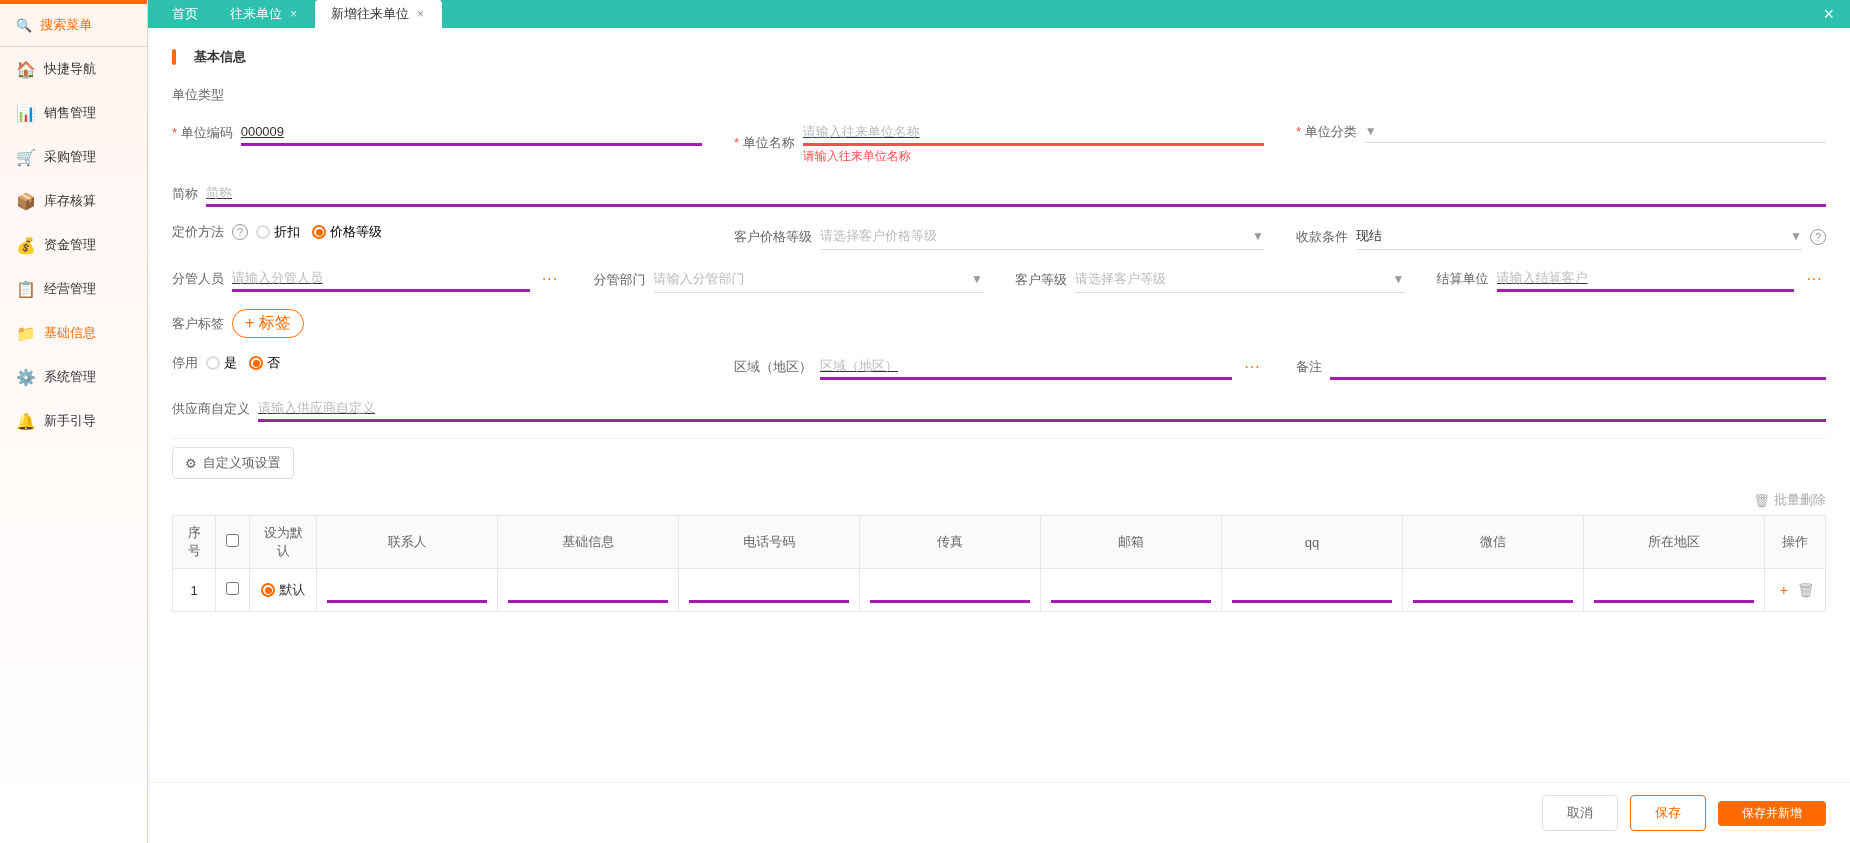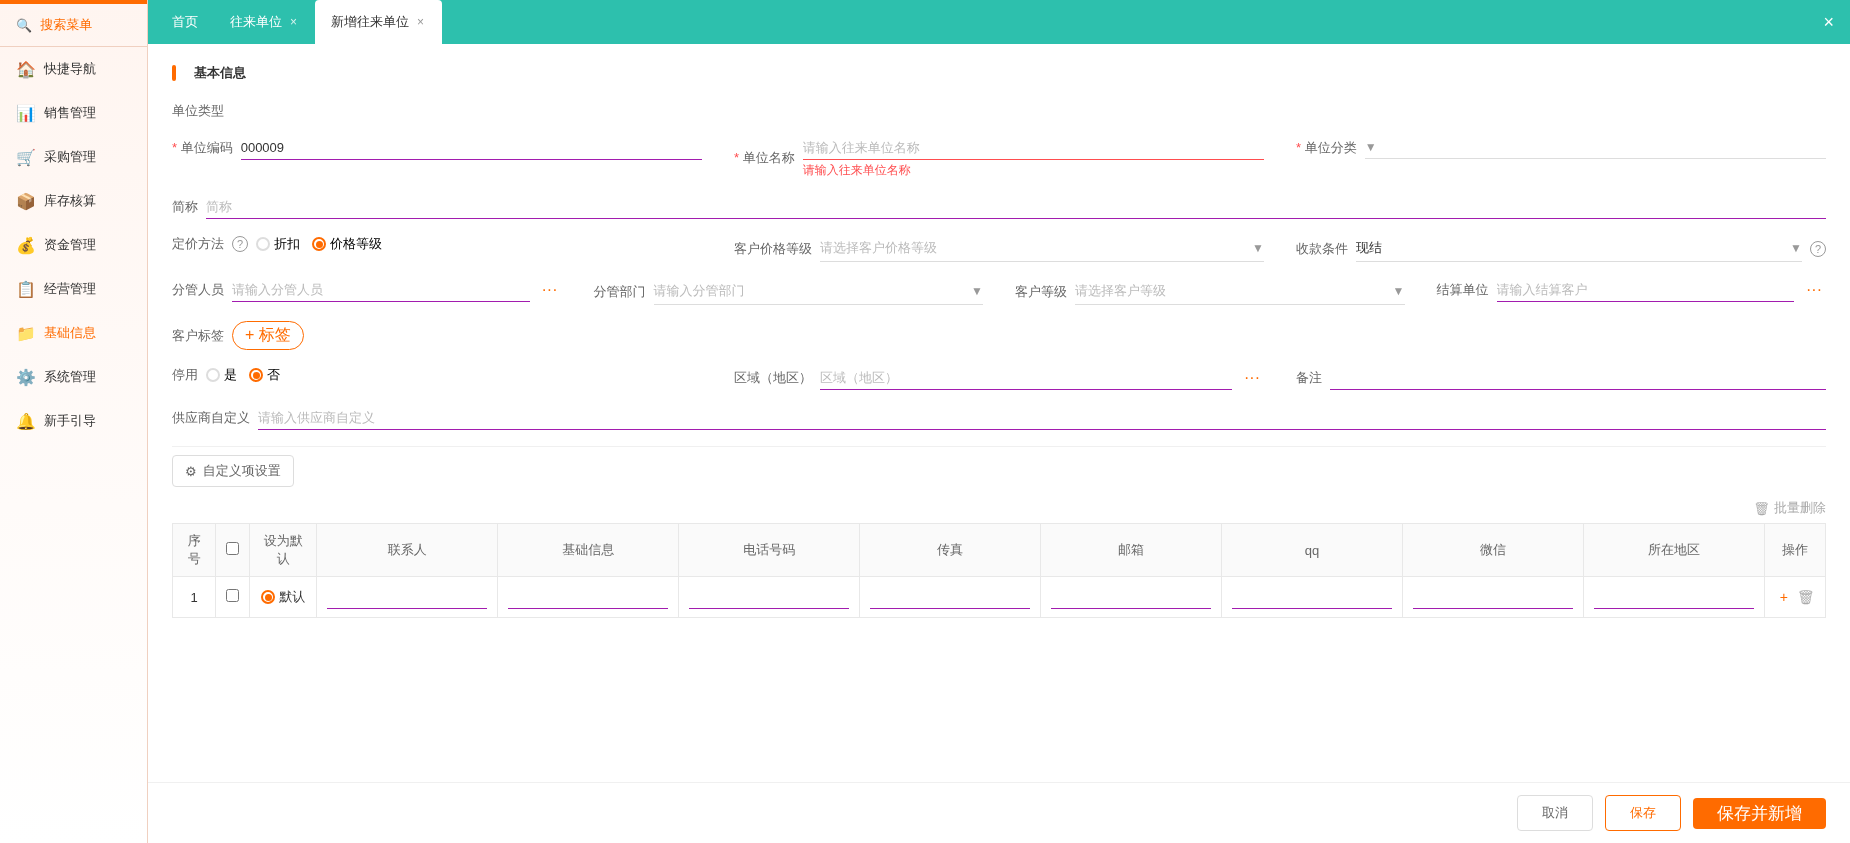--- a/index.html
+++ b/index.html
@@ -53,21 +53,21 @@
       display: flex;
       flex-direction: column;
       overflow: hidden;
     }
 
     
     .tab-bar {
       background: #2dc0ad;
       display: flex;
       align-items: center;
-      height: 44px;
+      height: 28px;
       padding: 0 8px;
       flex-shrink: 0;
     }
     .tab {
       display: flex;
       align-items: center;
       gap: 6px;
       padding: 8px 16px;
       cursor: pointer;
       color: #fff;
@@ -160,27 +160,28 @@
       white-space: nowrap;
       font-size: 13px;
     }
     .form-label.required::before {
       content: '* ';
       color: #ff4d4f;
     }
     .form-input {
       flex: 1;
       border: none;
-      border-bottom: 1px solid #a21caf;
+      border-bottom: 3px solid #a21caf;
       padding: 4px 0;
       outline: none;
       font-size: 13px;
       color: #333;
       background: transparent;
       min-width: 120px;
+      text-decoration: underline;
     }
     .form-input::placeholder { color: #bbb; }
     .form-input.error { border-bottom-color: #ff4d4f; }
     .error-msg {
       color: #ff4d4f;
       font-size: 12px;
       display: block;
       margin-top: 2px;
     }
     .form-select-container {
@@ -352,21 +353,21 @@
       cursor: pointer;
       font-size: 13px;
     }
     .btn-save-new {
       padding: 4px 24px;
       border: none;
       border-radius: 4px;
       background: #ff6b00;
       color: #fff;
       cursor: pointer;
-      font-size: 17px;
+      font-size: 12px;
     }
 
     .field-group {
       display: flex;
       align-items: flex-start;
       gap: 32px;
       margin-bottom: 16px;
       flex-wrap: wrap;
     }
     .field-item {

